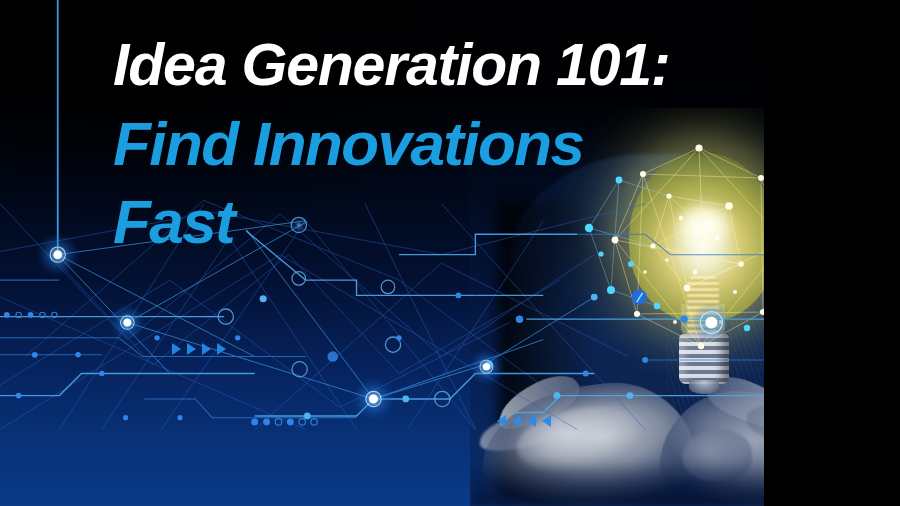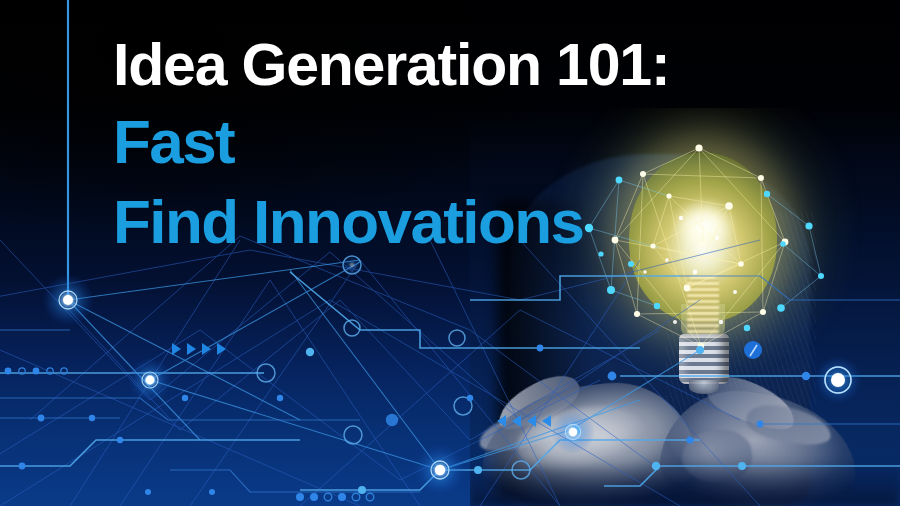--- a/index.html
+++ b/index.html
@@ -1,23 +1,24 @@
 <!DOCTYPE html>
 <html><head>
 <meta charset="utf-8">
 <style>
   * { margin:0; padding:0; box-sizing:border-box; }
   html,body { background:#000; }
   body { font-family:"Liberation Sans", sans-serif; }
 
   #banner{
     position:relative;
-    width:900px; height:506px;
+    width:764px; height:506px;
     overflow:hidden;
     background:#000005;
+    font-style:italic;
   }
 
   
   .bg-base{
     position:absolute; inset:0;
     background:
       linear-gradient(to bottom,
         #000002 0%,
         #000104 20%,
         #010a1f 42%,
@@ -453,17 +454,17 @@
   </div>
   <div>
     <span class="tri-l" style="left:497px; top:415px;"></span>
     <span class="tri-l" style="left:512px; top:415px;"></span>
     <span class="tri-l" style="left:527px; top:415px;"></span>
     <span class="tri-l" style="left:542px; top:415px;"></span>
   </div>
 
   <div class="headline">
     <div class="h-line l1">Idea Generation 101:</div>
+    <div class="h-line l2">Find Innovations</div>
     <div class="h-line l3">Fast</div>
-    <div class="h-line l2">Find Innovations</div>
   </div>
 
 </div>
 
 </body></html>

